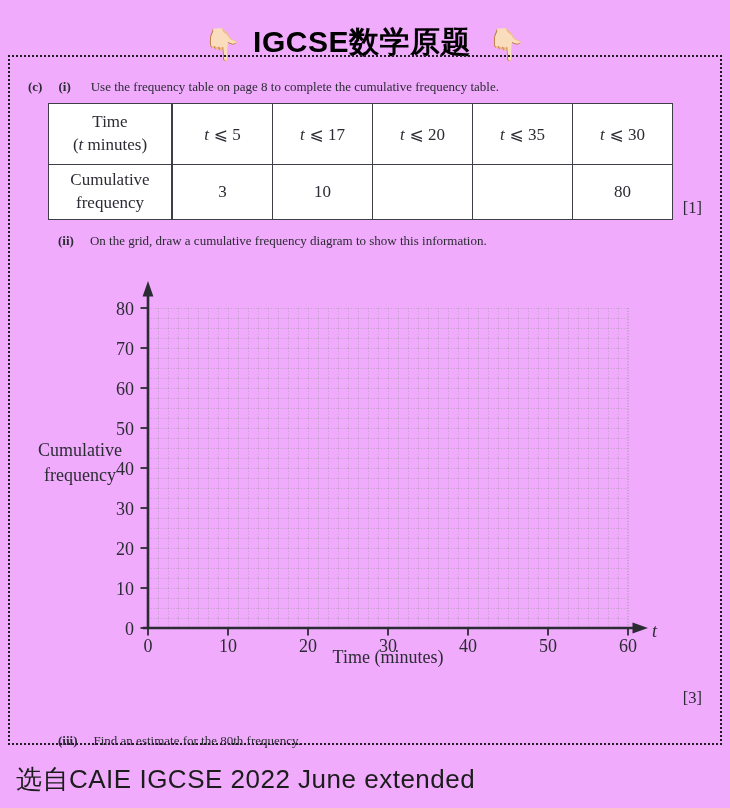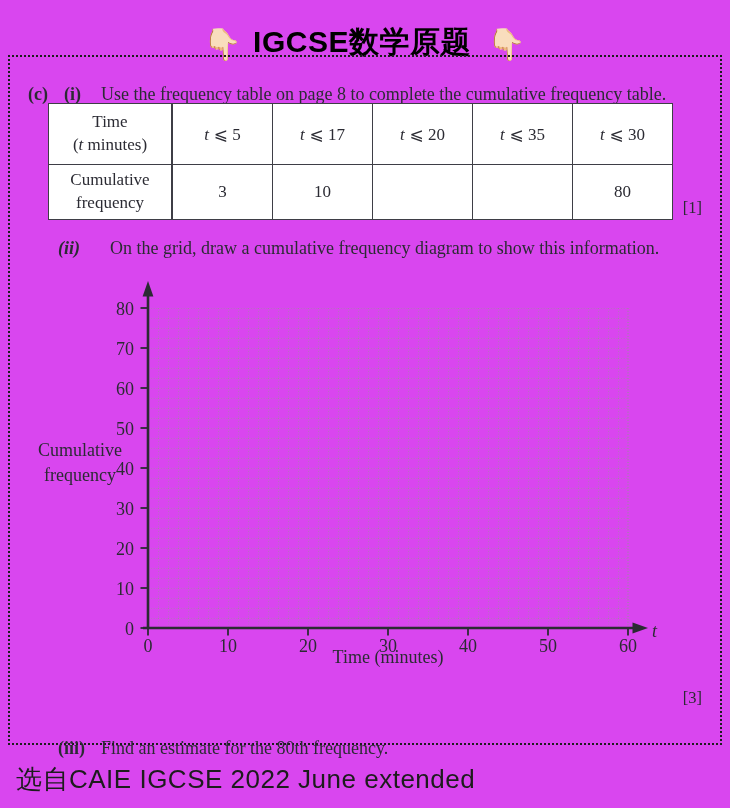--- a/index.html
+++ b/index.html
@@ -1,46 +1,46 @@
 <!DOCTYPE html>
 <html><head>
 <meta charset="utf-8">
 <style>
   html,body { margin:0; padding:0; background:#ffffff; }
   .page {
-    position:relative; width:730px; height:808px; background:#d946ef;
+    position:relative; width:730px; height:808px; background:#f0abfc;
     overflow:hidden;
   }
   
   .title {
     position:absolute; top:2px; left:0; width:100%;
     text-align:center; font-family:"Liberation Sans","DejaVu Sans",sans-serif;
     font-weight:bold; font-size:30px; color:#000; letter-spacing:0.5px;
   }
   .title .emoji { font-size:31px; vertical-align:-3px; font-weight:normal; }
   .title .emoji.left { margin-right:2px; }
   .title .emoji.right { margin-left:8px; }
   
   .exam-box {
     position:absolute; left:8px; top:55px; width:714px; height:690px;
     border:2px dotted #1d1d1d; box-sizing:border-box; background:transparent;
   }
   
   .qline {
     position:absolute; white-space:nowrap;
     font-family:"Liberation Serif","DejaVu Serif",serif;
-    font-size:18px; color:#2b2b33;
+    font-size:13px; color:#2b2b33;
   }
   .q1 { left:28px; top:66px; }
   .q2 { left:58px; top:220px; }
   .q3 { left:58px; top:720px; }
   .qlabel { font-weight:bold; }
   .q1 .qlabel.part { margin-right:16px; }
   .q1 .qlabel.roman { margin-right:20px; }
-  .q2 .qlabel.roman { margin-right:30px;font-style:italic; }
+  .q2 .qlabel.roman { margin-right:16px; }
   .q3 .qlabel.roman { margin-right:16px; }
   .mark {
     position:absolute; right:28px;
     font-family:"Liberation Serif","DejaVu Serif",serif;
     font-size:16.5px; color:#2b2b33;
   }
   .mark1 { top:198px; }
   .mark3 { top:688px; }
   
   .cf-table {

